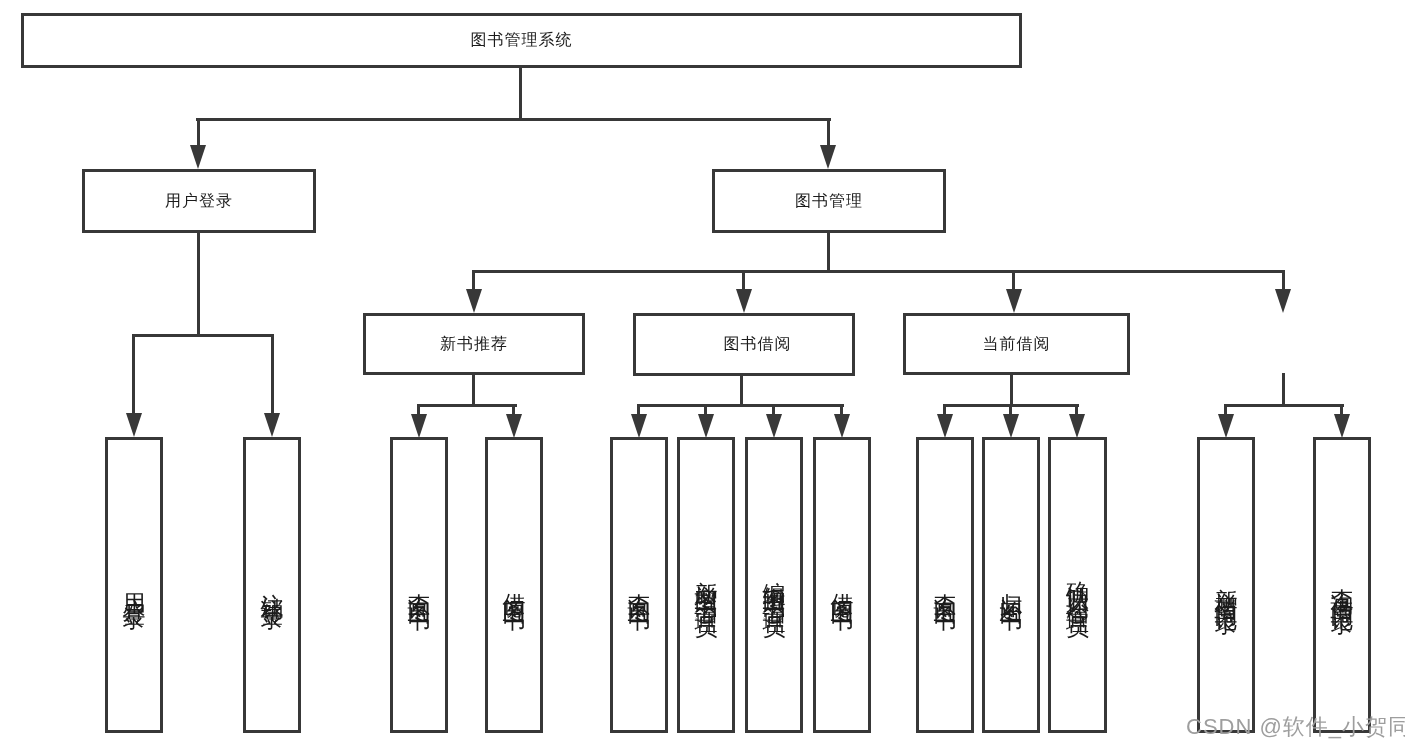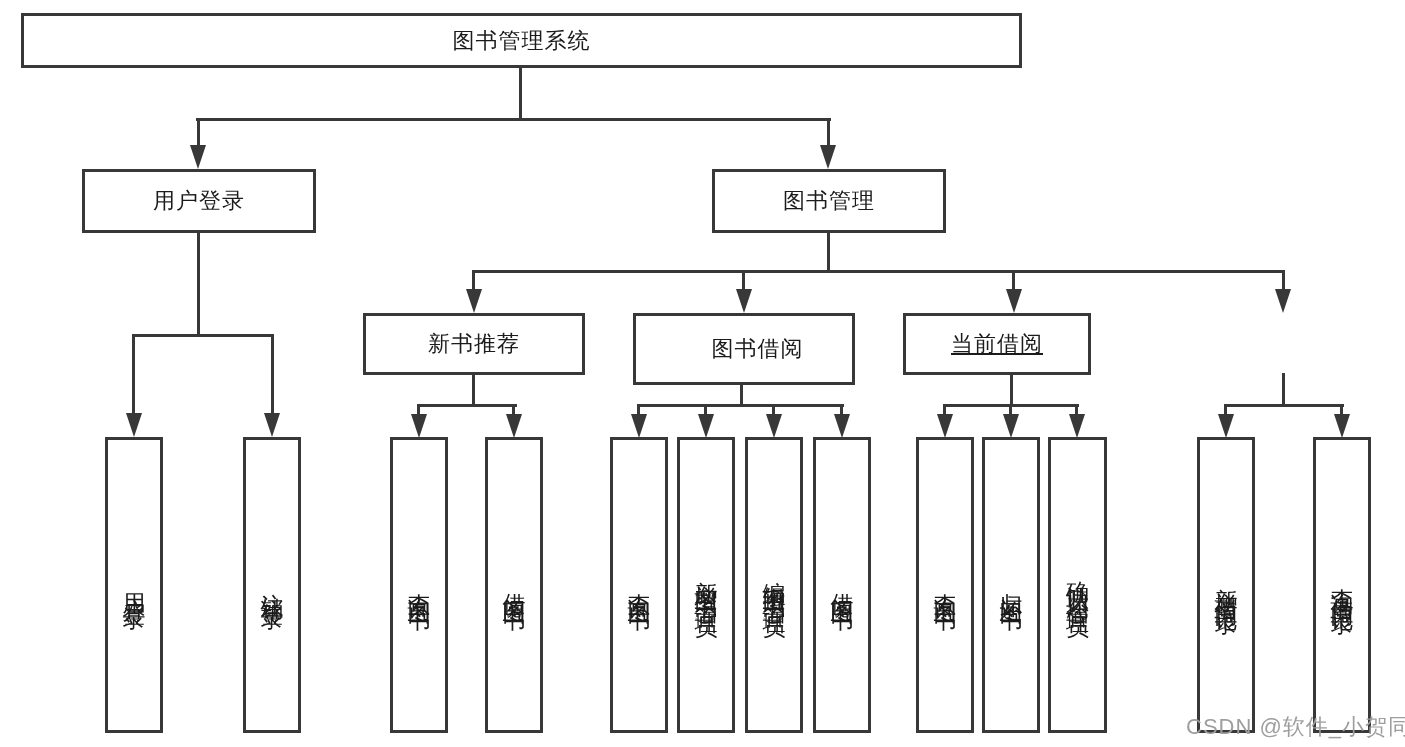--- a/index.html
+++ b/index.html
@@ -18,21 +18,21 @@
   }
   .node{
     position:absolute;
     background:#fff;
     border:3px solid var(--line);
     box-sizing:border-box;
     display:flex;
     align-items:center;
     justify-content:center;
     color:var(--text);
-    font-size:22px;
+    font-size:16px;
     letter-spacing:1px;
     z-index:2;
   }
   .leaf{
     writing-mode:vertical-rl;
     text-orientation:mixed;
     font-size:23px;
     letter-spacing:5px;
     line-height:1;
     padding:4px 0;
@@ -61,23 +61,23 @@
 <div class="canvas">
 
   <div class="node" style="left:21px;top:13px;width:1001px;height:55px;">图书管理系统</div>
 
   <div class="node" style="left:82px;top:169px;width:234px;height:64px;">用户登录</div>
 
   <div class="node" style="left:712px;top:169px;width:234px;height:64px;">图书管理</div>
 
   <div class="node" style="left:363px;top:313px;width:222px;height:62px;">新书推荐</div>
 
-  <div class="node" style="left:633px;top:313px;width:222px;height:72px;padding-left:27px;">图书借阅</div>
+  <div class="node" style="left:633px;top:313px;width:222px;height:63px;padding-left:27px;">图书借阅</div>
 
-  <div class="node" style="left:903px;top:313px;width:188px;height:62px;text-decoration:underline;">当前借阅</div>
+  <div class="node" style="left:903px;top:313px;width:227px;height:62px;">当前借阅</div>
 
 
   <div class="node leaf" style="left:105px;top:437px;width:58px;height:296px;">用户登录</div>
 
   <div class="node leaf" style="left:243px;top:437px;width:58px;height:296px;">注销登录</div>
 
   <div class="node leaf" style="left:390px;top:437px;width:58px;height:296px;">查询图书</div>
 
   <div class="node leaf" style="left:485px;top:437px;width:58px;height:296px;">借阅图书</div>
 

